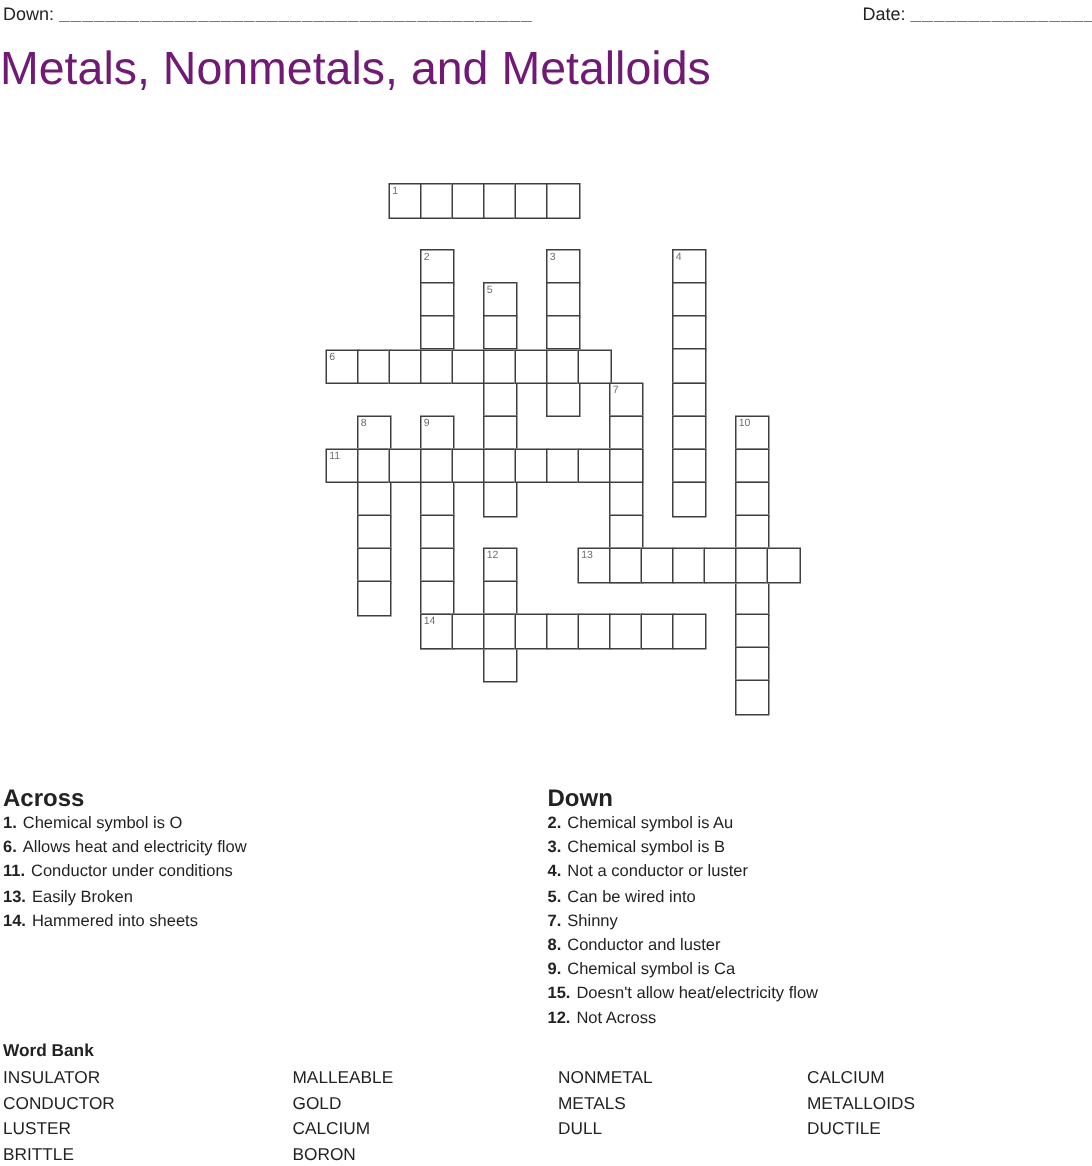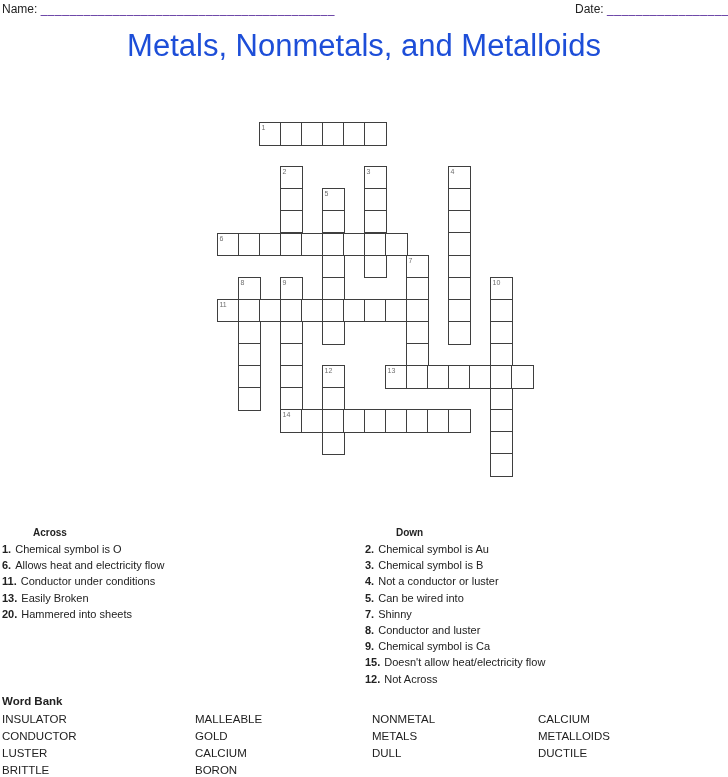--- a/index.html
+++ b/index.html
@@ -4,25 +4,25 @@
 <style>
   html,body{margin:0;padding:0;background:#fff;}
   #page{
     position:relative;width:728px;height:777px;background:#ffffff;
     font-family:"Liberation Sans",sans-serif;color:#222;overflow:hidden;
   }
   
   .hdr{position:absolute;top:2px;font-size:12px;white-space:nowrap;}
   .hdr-name{left:2px;}
   .hdr-date{left:575px;}
-  .blank-line{letter-spacing:.5px;color:#4c1d95;}
+  .blank-line{letter-spacing:.5px;color:#c2410c;font-family:Liberation Mono, monospace;}
   
   .title{
-    position:absolute;top:28px;left:0;width:100%;text-align:center;
-    font-size:31px;font-weight:400;color:#1d4ed8;margin:0;
+    position:absolute;top:28px;left:0;width:100%;text-align:left;
+    font-size:31px;font-weight:400;color:#701a75;margin:0;
   }
   
   .grid{position:absolute;left:0;top:0;width:728px;height:500px;}
   .word{position:absolute;display:flex;}
   .word.across{flex-direction:row;}
   .word.down{flex-direction:column;}
   .cell{
     box-sizing:border-box;flex:none;position:relative;
     width:22.6px;height:23.7px;background:#fff;
     border:1.6px solid var(--grid-line,#3f3f3f);
@@ -30,38 +30,38 @@
   .across .cell:not(:first-child){margin-left:-1.6px;}
   .down .cell:not(:first-child){margin-top:-1.6px;}
   .cellnum{
     position:absolute;top:0;left:1.5px;font-size:7px;line-height:9px;
     color:var(--cell-number,#6e6e6e);
   }
   
   .clues{position:absolute;top:525px;}
   .clues-across{left:2px;width:350px;}
   .clues-down{left:365px;width:360px;}
-  .section-header{font-weight:700;font-size:10px;line-height:16px;margin-left:31px;}
+  .section-header{font-weight:700;font-size:16px;line-height:16px;}
   .clue{font-size:11px;line-height:16.2px;white-space:nowrap;}
   .cnum{font-weight:700;margin-right:4px;}
   
   .wb-header{position:absolute;left:2px;top:695px;font-weight:700;font-size:11.5px;}
   .wb-col{position:absolute;top:711px;font-size:11.5px;line-height:16.9px;}
   .wb-col-0{left:2px;}
   .wb-col-1{left:195px;}
   .wb-col-2{left:372px;}
   .wb-col-3{left:538px;}
 </style>
 </head>
 <body>
 
 <div id="page">
 
   <div class="hdr hdr-name">
-    <span>Name:</span>
+    <span>Down:</span>
     <span class="blank-line">_________________________________________</span>
   </div>
   <div class="hdr hdr-date">
     <span>Date:</span>
     <span class="blank-line">_________________</span>
   </div>
 
   <h1 class="title">Metals, Nonmetals, and Metalloids</h1>
 
   <div class="grid">
@@ -219,21 +219,21 @@
         <div class="cell"></div>
       </div>
     </div>
 
   <div class="clues clues-across">
     <div class="section-header">Across</div>
     <div class="clue"><span class="cnum">1.</span><span>Chemical symbol is O</span></div>
     <div class="clue"><span class="cnum">6.</span><span>Allows heat and electricity flow</span></div>
     <div class="clue"><span class="cnum">11.</span><span>Conductor under conditions</span></div>
     <div class="clue"><span class="cnum">13.</span><span>Easily Broken</span></div>
-    <div class="clue"><span class="cnum">20.</span><span>Hammered into sheets</span></div>
+    <div class="clue"><span class="cnum">14.</span><span>Hammered into sheets</span></div>
   </div>
 
   <div class="clues clues-down">
     <div class="section-header">Down</div>
     <div class="clue"><span class="cnum">2.</span><span>Chemical symbol is Au</span></div>
     <div class="clue"><span class="cnum">3.</span><span>Chemical symbol is B</span></div>
     <div class="clue"><span class="cnum">4.</span><span>Not a conductor or luster</span></div>
     <div class="clue"><span class="cnum">5.</span><span>Can be wired into</span></div>
     <div class="clue"><span class="cnum">7.</span><span>Shinny</span></div>
     <div class="clue"><span class="cnum">8.</span><span>Conductor and luster</span></div>

